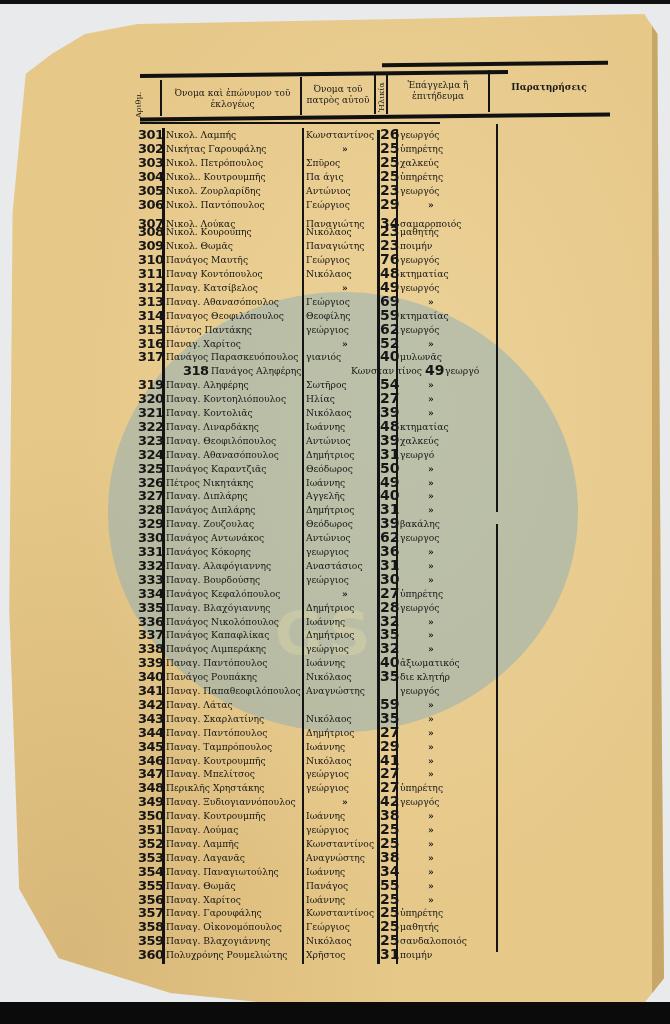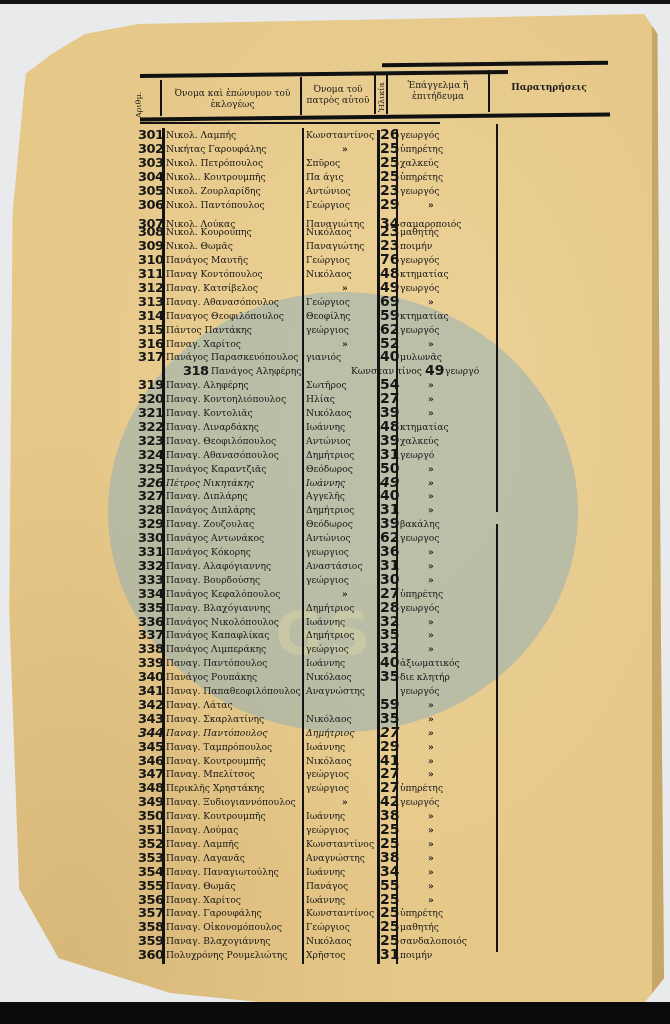--- a/index.html
+++ b/index.html
@@ -247,21 +247,21 @@
       <span class="age">31</span>
       <span class="occ">γεωργό</span>
     </div>
     <div class="row" style="top: 461.6px; left: 0px; width: 670px;">
       <span class="num">325</span>
       <span class="name">Πανάγος Καραντζιᾶς</span>
       <span class="father">Θεόδωρος</span>
       <span class="age">50</span>
       <span class="occ ditto">»</span>
     </div>
-    <div class="row" style="top: 475.5px; left: 0px; width: 602px; font-style: italic;">
+    <div class="row" style="top: 475.5px; left: 0px; width: 602px;">
       <span class="num">326</span>
       <span class="name">Πέτρος Νικητάκης</span>
       <span class="father">Ιωάννης</span>
       <span class="age">49</span>
       <span class="occ ditto">»</span>
     </div>
     <div class="row" style="top: 489.4px; left: 0px; width: 670px;">
       <span class="num">327</span>
       <span class="name">Παναγ. Διπλάρης</span>
       <span class="father">Αγγελῆς</span>
@@ -373,21 +373,21 @@
       <span class="age">59</span>
       <span class="occ ditto">»</span>
     </div>
     <div class="row" style="top: 711.8px; left: 0px; width: 670px;">
       <span class="num">343</span>
       <span class="name">Παναγ. Σκαρλατίνης</span>
       <span class="father">Νικόλαος</span>
       <span class="age">35</span>
       <span class="occ ditto">»</span>
     </div>
-    <div class="row" style="top: 725.7px; left: 0px; width: 618px; font-style: italic;">
+    <div class="row" style="top: 725.7px; left: 0px; width: 618px;">
       <span class="num">344</span>
       <span class="name">Παναγ. Παντόπουλος</span>
       <span class="father">Δημήτριος</span>
       <span class="age">27</span>
       <span class="occ ditto">»</span>
     </div>
     <div class="row" style="top: 739.6px; left: 0px; width: 670px;">
       <span class="num">345</span>
       <span class="name">Παναγ. Ταμπρόπουλος</span>
       <span class="father">Ιωάννης</span>

